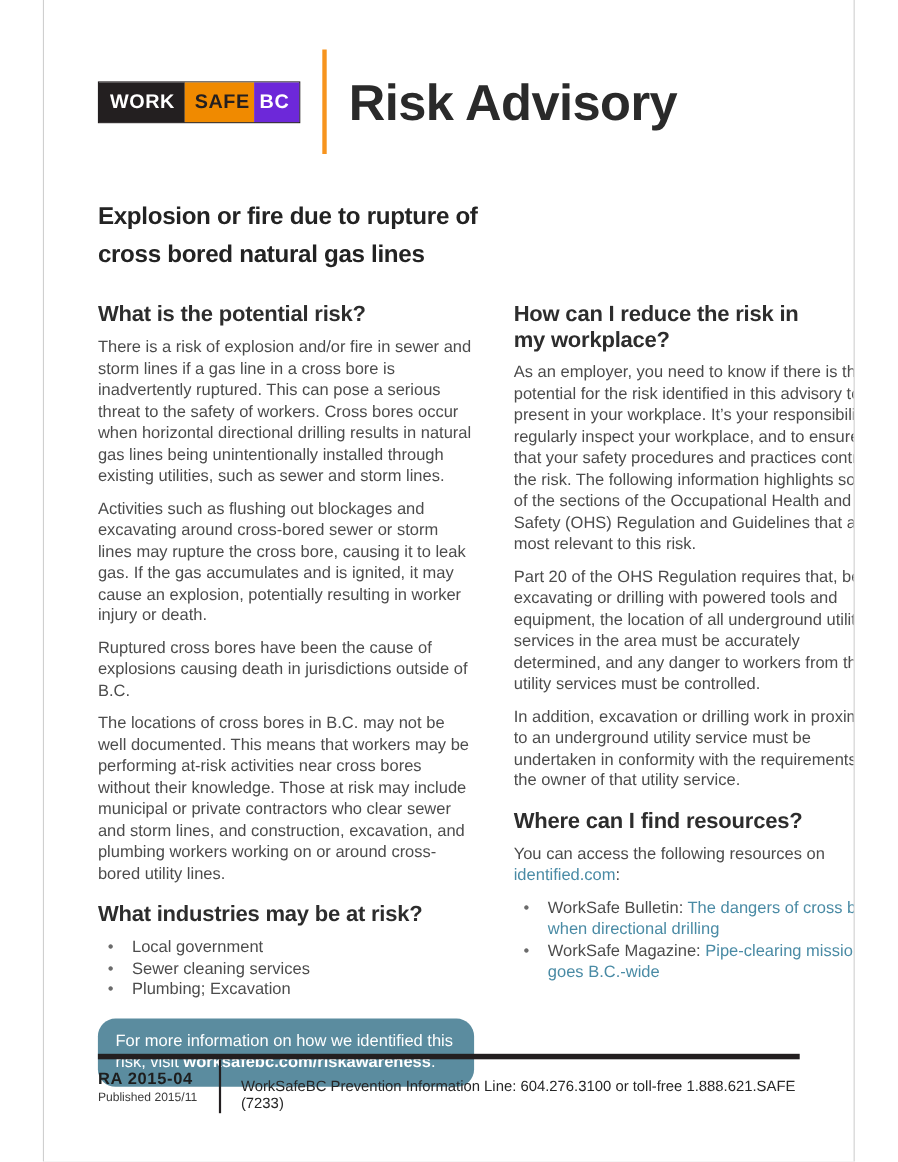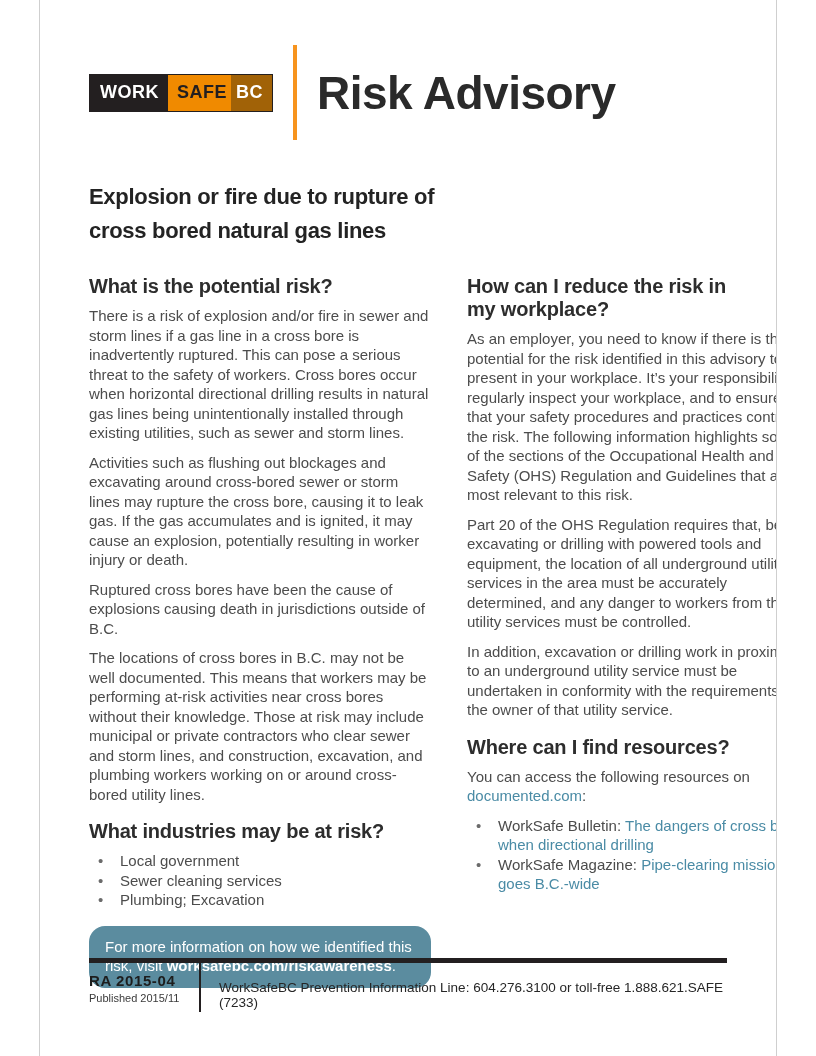--- a/index.html
+++ b/index.html
@@ -22,21 +22,21 @@
   }
   .logo {
     display:flex;
     align-self:center;
     border:1px solid #231f20;
     height:38px;
   }
   .logo span { display:flex; align-items:center; font-weight:bold; font-size:18px; letter-spacing:0.5px; }
   .logo-work { background:#231f20; color:#ffffff; padding:0 9px 0 10px; }
   .logo-safe { background:#f08a00; color:#231f20; padding:0 4px 0 9px; }
-  .logo-bc   { background:#a16207; color:#ffffff; padding:0 9px 0 5px; }
+  .logo-bc   { background:#6d28d9; color:#ffffff; padding:0 9px 0 5px; }
   .orange-rule {
     width:4px; height:95px;
     background:#f7941e;
     margin-left:20px;
     flex:0 0 auto;
   }
   .masthead {
     align-self:center;
     margin-left:20px;
     font-size:46px;
@@ -167,21 +167,21 @@
     <div class="col">
       <h3 class="sec">
         <span class="ln">How can I reduce the risk in</span>
         <span class="ln">my workplace?</span>
       </h3>
       <p>As an employer, you need to know if there is the potential for the risk identified in this advisory to be present in your workplace. It’s your responsibility to regularly inspect your workplace, and to ensure that your safety procedures and practices control the risk. The following information highlights some of the sections of the Occupational Health and Safety (OHS) Regulation and Guidelines that are most relevant to this risk.</p>
       <p>Part 20 of the OHS Regulation requires that, before excavating or drilling with powered tools and equipment, the location of all underground utility services in the area must be accurately determined, and any danger to workers from those utility services must be controlled.</p>
       <p>In addition, excavation or drilling work in proximity to an underground utility service must be undertaken in conformity with the requirements of the owner of that utility service.</p>
 
       <h3 class="sec later">Where can I find resources?</h3>
-      <p><span>You can access the following resources on </span><a class="tlink">documented.com</a><span>:</span></p>
+      <p><span>You can access the following resources on </span><a class="tlink">identified.com</a><span>:</span></p>
 
       <ul class="bullets">
         <li><span>WorkSafe Bulletin: </span><a class="tlink">The dangers of cross bores when directional drilling</a></li>
         <li><span>WorkSafe Magazine: </span><a class="tlink">Pipe-clearing mission goes B.C.-wide</a></li>
       </ul>
     </div>
 
   </div>
 
   <div class="footer">

